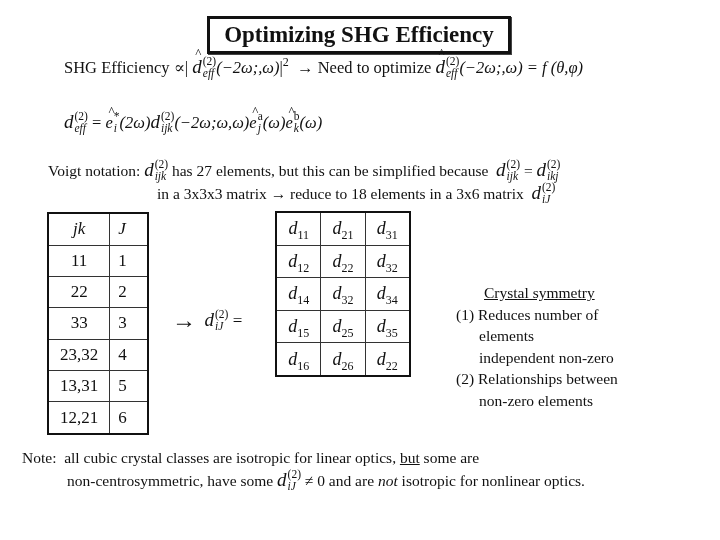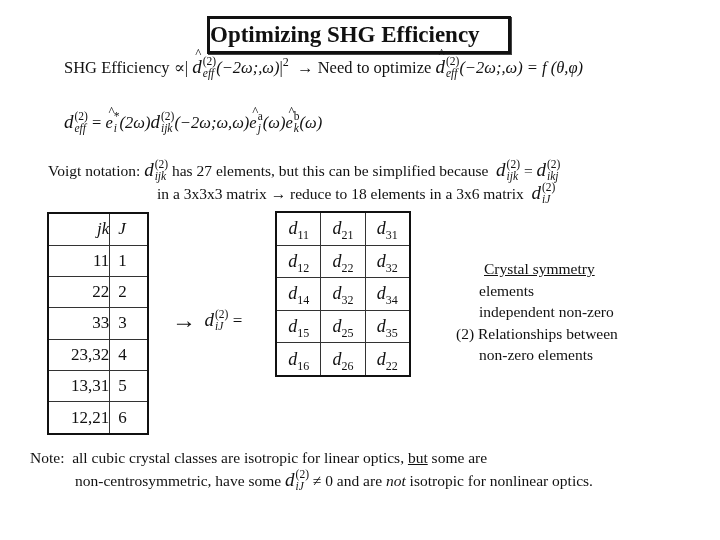--- a/index.html
+++ b/index.html
@@ -4,58 +4,58 @@
 <style>
   html, body { margin: 0; padding: 0; background: #fff; }
   body {
     width: 720px; height: 540px; position: relative; overflow: hidden;
     font-family: "Liberation Serif", "DejaVu Serif", serif; color: #111;
   }
   .abs { position: absolute; }
   .title-box {
     left: 207px; top: 16px; width: 304px; height: 38px;
     border: 3px solid #111; box-sizing: border-box;
-    display: flex; align-items: center; 
+    display: flex; align-items: center; justify-content: center;
     font-weight: bold; font-size: 23px; box-shadow: 1px 1px 0 #444;
   }
   .line { font-size: 16.5px; white-space: nowrap; line-height: 1; }
   .it { font-style: italic; }
   .math-d { font-style: italic; font-size: 19px; }
   .supsub {
     display: inline-flex; flex-direction: column; vertical-align: middle;
     font-size: 11.5px; line-height: 1.05; margin-left: 1px; position: relative; top: -2px;
   }
   .supsub .sub { font-style: italic; }
   .hat { position: relative; display: inline-block; }
   .hat::before {
     content: "^"; position: absolute; left: 3px; top: -11px; font-size: 13px; font-style: normal;
   }
   table { border-collapse: collapse; }
   .tbl-left {
     left: 47px; top: 212px; width: 102px; height: 223px;
     border: 2px solid #111;
   }
   .tbl-left td {
-    border: 1px solid #333; text-align: right; font-size: 17px; padding: 0;
+    border: 1px solid #333; text-align: center; font-size: 17px; padding: 0;
   }
   .tbl-left td.c1 { width: 66px; }
   .tbl-left td.c2 { width: 34px; text-align: left; padding-left: 8px; }
   .tbl-right {
     left: 275px; top: 211px; width: 136px; height: 166px;
     border: 2px solid #111;
   }
   .tbl-right td {
     border: 1px solid #333; text-align: center; padding: 0; width: 45px;
     font-size: 18px;
   }
   .tbl-right td .d { font-style: italic; }
   .tbl-right td .s { font-size: 12px; position: relative; top: 5px; }
   .sym-head { text-decoration: underline; }
   .sym { left: 456px; top: 258px; font-size: 15.5px; line-height: 21.5px; }
-  .note { left: 22px; top: 447px; font-size: 15.5px; line-height: 22px; margin-left: 8px; }
+  .note { left: 22px; top: 447px; font-size: 15.5px; line-height: 22px; }
   .u { text-decoration: underline; }
 </style>
 </head>
 <body>
 
 <div class="abs title-box">
   <span>Optimizing  SHG Efficiency</span>
 </div>
 
 <div class="abs line" style="left:64px; top:56px;">
@@ -187,21 +187,25 @@
   </tr>
   <tr>
     <td><span class="d">d</span><span class="s">16</span></td>
     <td><span class="d">d</span><span class="s">26</span></td>
     <td><span class="d">d</span><span class="s">22</span></td>
   </tr>
 </tbody>
   </table>
 
 <div class="abs sym">
-  <div style="padding-left:28px;"><span class="sym-head">Crystal symmetry</span></div>
+  <div style="padding-left:28px;margin-top:24px;"><span class="sym-head">Crystal symmetry</span></div>
+  <div>
+    <span>(1)</span>
+    <span>Reduces number of</span>
+  </div>
   <div style="padding-left:23px;">elements</div>
   <div style="padding-left:23px;">independent non-zero</div>
   <div>
     <span>(2)</span>
     <span>Relationships between</span>
   </div>
   <div style="padding-left:23px;">non-zero elements</div>
 </div>
 
 <div class="abs note">

